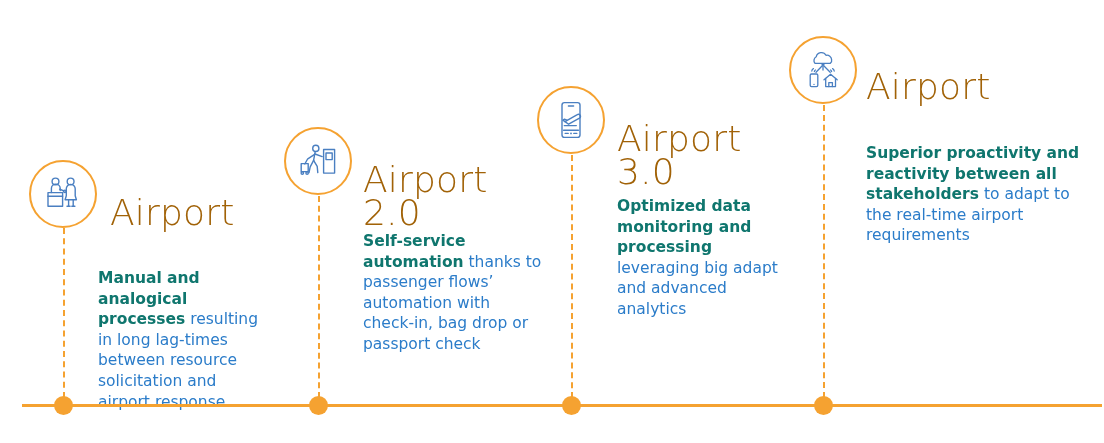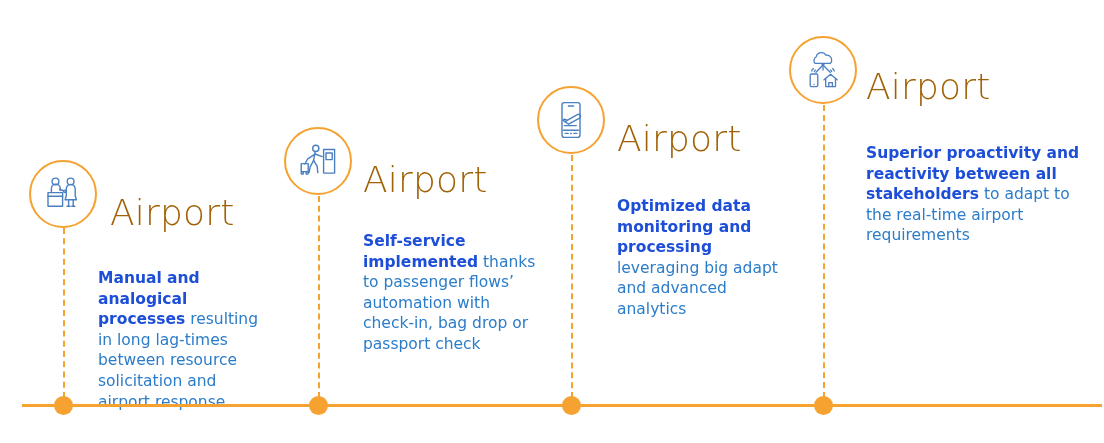--- a/index.html
+++ b/index.html
@@ -75,21 +75,21 @@
   .title .ver { display: block; }
 
   .desc {
     position: absolute;
     color: #2b7cc9;
     font-size: 15.5px;
     line-height: 1.33;
     font-family: "DejaVu Sans", sans-serif;
   }
   .desc b {
-    color: #1d4ed8;
+    color: #0f766e;
     font-weight: 700;
   }
 </style>
 </head>
 <body>
 
 <div id="infographic">
 
   <div class="milestone">
 
@@ -154,24 +154,25 @@
 
           <path d="M5.2 24.6 h7.0 v8.0 h-7.0 z"></path>
           <circle cx="6.3" cy="34.0" r="1.2"></circle>
           <circle cx="11.1" cy="34.0" r="1.2"></circle>
         </svg>
       </span>
     </div>
 
     <div class="title" style="left:363px; top:130px;">
       <span>Airport</span>
+      <span class="ver">2.0</span>
     </div>
 
     <div class="desc" style="left:363px; top:231px; width:180px;">
-      <b>Self-service implemented</b><span> thanks to passenger flows’ automation with check-in, bag drop or passport check</span>
+      <b>Self-service automation</b><span> thanks to passenger flows’ automation with check-in, bag drop or passport check</span>
     </div>
   </div>
 
   <div class="milestone">
 
     <div class="connector" style="left:571px; top:155px; height:243px;"></div>
 
     <div class="circle" style="left:537px; top:86px;">
       <span>
         <svg width="44" height="44" viewBox="0 0 44 44" fill="none" stroke="#4a7fc1" stroke-width="1.4" stroke-linecap="round" stroke-linejoin="round">
@@ -187,20 +188,21 @@
 
           <path d="M16.0 23.6 L28.3 16.6 a2.1 2.1 0 0 1 2.2 3.6 L19.6 26.2 z"></path>
           <path d="M16.0 23.6 L13.9 22.1 l1.6-0.9 l2.4 0.9"></path>
           <path d="M15.3 27.6 h12.0"></path>
         </svg>
       </span>
     </div>
 
     <div class="title" style="left:617px; top:89px;">
       <span>Airport</span>
+      <span class="ver">3.0</span>
     </div>
 
     <div class="desc" style="left:617px; top:196px; width:162px;">
       <b>Optimized data monitoring and processing</b><span> leveraging big adapt and advanced analytics</span>
     </div>
   </div>
 
   <div class="milestone">
 
     <div class="connector" style="left:823px; top:105px; height:293px;"></div>

